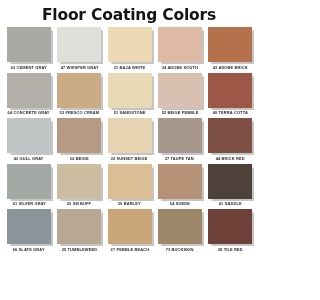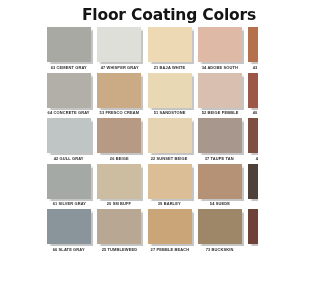--- a/index.html
+++ b/index.html
@@ -11,21 +11,20 @@
     height: 300px;
     background: #ffffff;
     font-family: "Liberation Sans", sans-serif;
     overflow: hidden;
   }
   #chart-root {
     width: 258px;
     height: 236px;
     position: relative;
     box-sizing: border-box;
-    margin-left: 40px;
   }
   #page-title {
     text-align: center;
     font-family: "DejaVu Sans", sans-serif;
     font-weight: bold;
     font-size: 16.5px;
     letter-spacing: -0.2px;
     color: #141414;
     padding-top: 5px;
     line-height: 19px;

